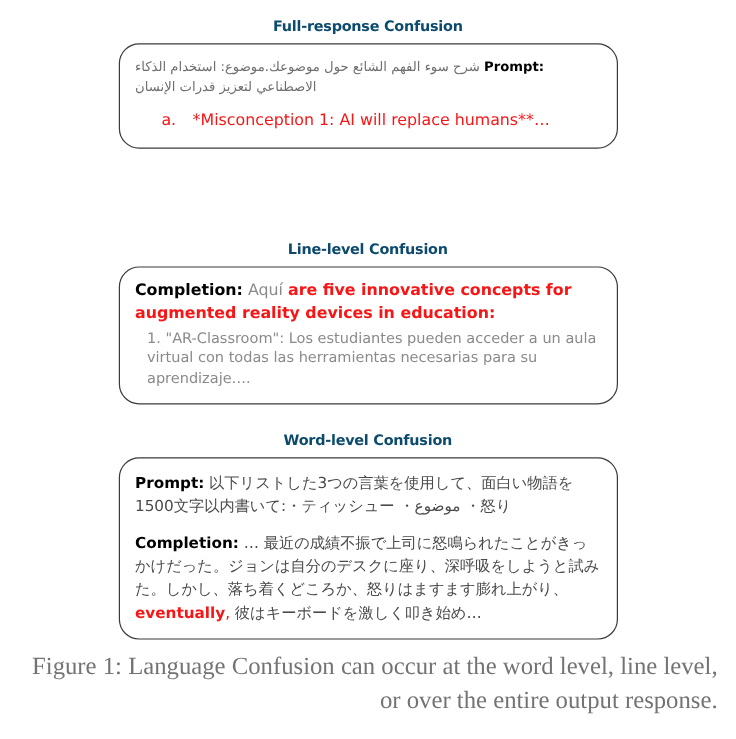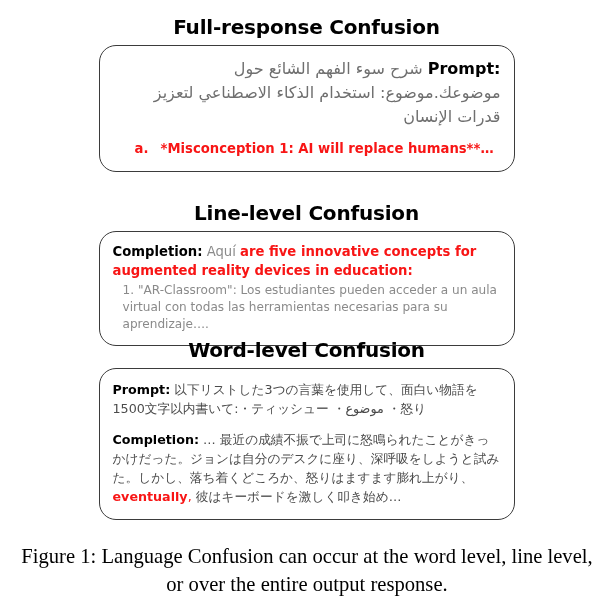--- a/index.html
+++ b/index.html
@@ -26,23 +26,23 @@
   .panel {
     position: absolute;
     left: 0;
     width: 613px;
   }
 
   .panel-heading {
     text-align: center;
     font-family: "DejaVu Sans", sans-serif;
     font-weight: bold;
-    font-size: 20px;
+    font-size: 12px;
     letter-spacing: -0.2px;
-    color: #000000;
+    color: #0c4a6e;
     margin: 0 0 7px 0;
     line-height: 1.1;
   }
 
   .card {
     margin: 0 auto;
     width: 416px;
     box-sizing: border-box;
     border: 1.3px solid #3b3b3b;
     border-radius: 17px;
@@ -66,23 +66,23 @@
 
   .line {
     font-size: 13.2px;
     line-height: 1.42;
     color: #8a8a8a;
     font-family: "DejaVu Sans", sans-serif;
   }
 
   .line.rtl {
     direction: rtl;
-    text-align: right;
+    text-align: left;
     font-family: "DejaVu Sans", sans-serif;
-    font-size: 16px;
+    font-size: 11px;
     line-height: 1.5;
     color: #6f6f6f;
   }
   .line.rtl .lbl { direction: ltr; unicode-bidi: embed; }
 
   .line.cjk {
     font-family: "DejaVu Sans", sans-serif;
     font-size: 12.7px;
     line-height: 1.52;
     color: #4a4a4a;
@@ -94,37 +94,37 @@
     color: #8a8a8a;
     margin-top: 2px;
     padding-left: 10px;
     font-family: "DejaVu Sans", sans-serif;
   }
 
   .redlist {
     font-size: 13.2px;
     line-height: 1.42;
     color: #f81515;
-    font-weight: bold;
+    font-weight: normal;
     margin-top: 1px;
     padding-left: 22px;
     font-family: "DejaVu Sans", sans-serif;
   }
   .redlist .marker { display: inline-block; min-width: 26px; }
 
   .caption {
     position: absolute;
     left: 16px;
     top: 543px;
     width: 582px;
     font-family: "Liberation Serif", serif;
     font-size: 20.6px;
     line-height: 1.34;
-    color: #000000;
-    text-align: center;
+    color: #737373;
+    text-align: right;
   }
 </style>
 </head>
 <body>
 
 <div class="figure">
 
   <div class="panel" style="top:16px;">
     <div class="panel-heading">Full-response Confusion</div>
     <div class="card">
@@ -146,21 +146,21 @@
 
 
       <div class="block">
         <div class="line"><span class="lbl">Completion:</span> <span class="t-grey">Aquí</span> <span class="t-red">are five innovative concepts for augmented reality devices in education:</span></div>
         <div class="sub">1. "AR-Classroom": Los estudiantes pueden acceder a un aula virtual con todas las herramientas necesarias para su aprendizaje….</div>
       </div>
 
     </div>
   </div>
 
-  <div class="panel" style="top:339px;">
+  <div class="panel" style="top:361px;">
     <div class="panel-heading">Word-level Confusion</div>
     <div class="card">
 
       <div class="block">
         <div class="line cjk"><span class="lbl">Prompt:</span> <span>以下リストした3つの言葉を使用して、面白い物語を1500文字以内書いて:・ティッシュー ・موضوع ・怒り</span></div>
       </div>
 
       <div class="block">
         <div class="line cjk"><span class="lbl">Completion:</span> <span>… 最近の成績不振で上司に怒鳴られたことがきっかけだった。ジョンは自分のデスクに座り、深呼吸をしようと試みた。しかし、落ち着くどころか、怒りはますます膨れ上がり、</span><span class="t-red">eventually</span><span class="t-redn">,</span><span> 彼はキーボードを激しく叩き始め…</span></div>
       </div>

